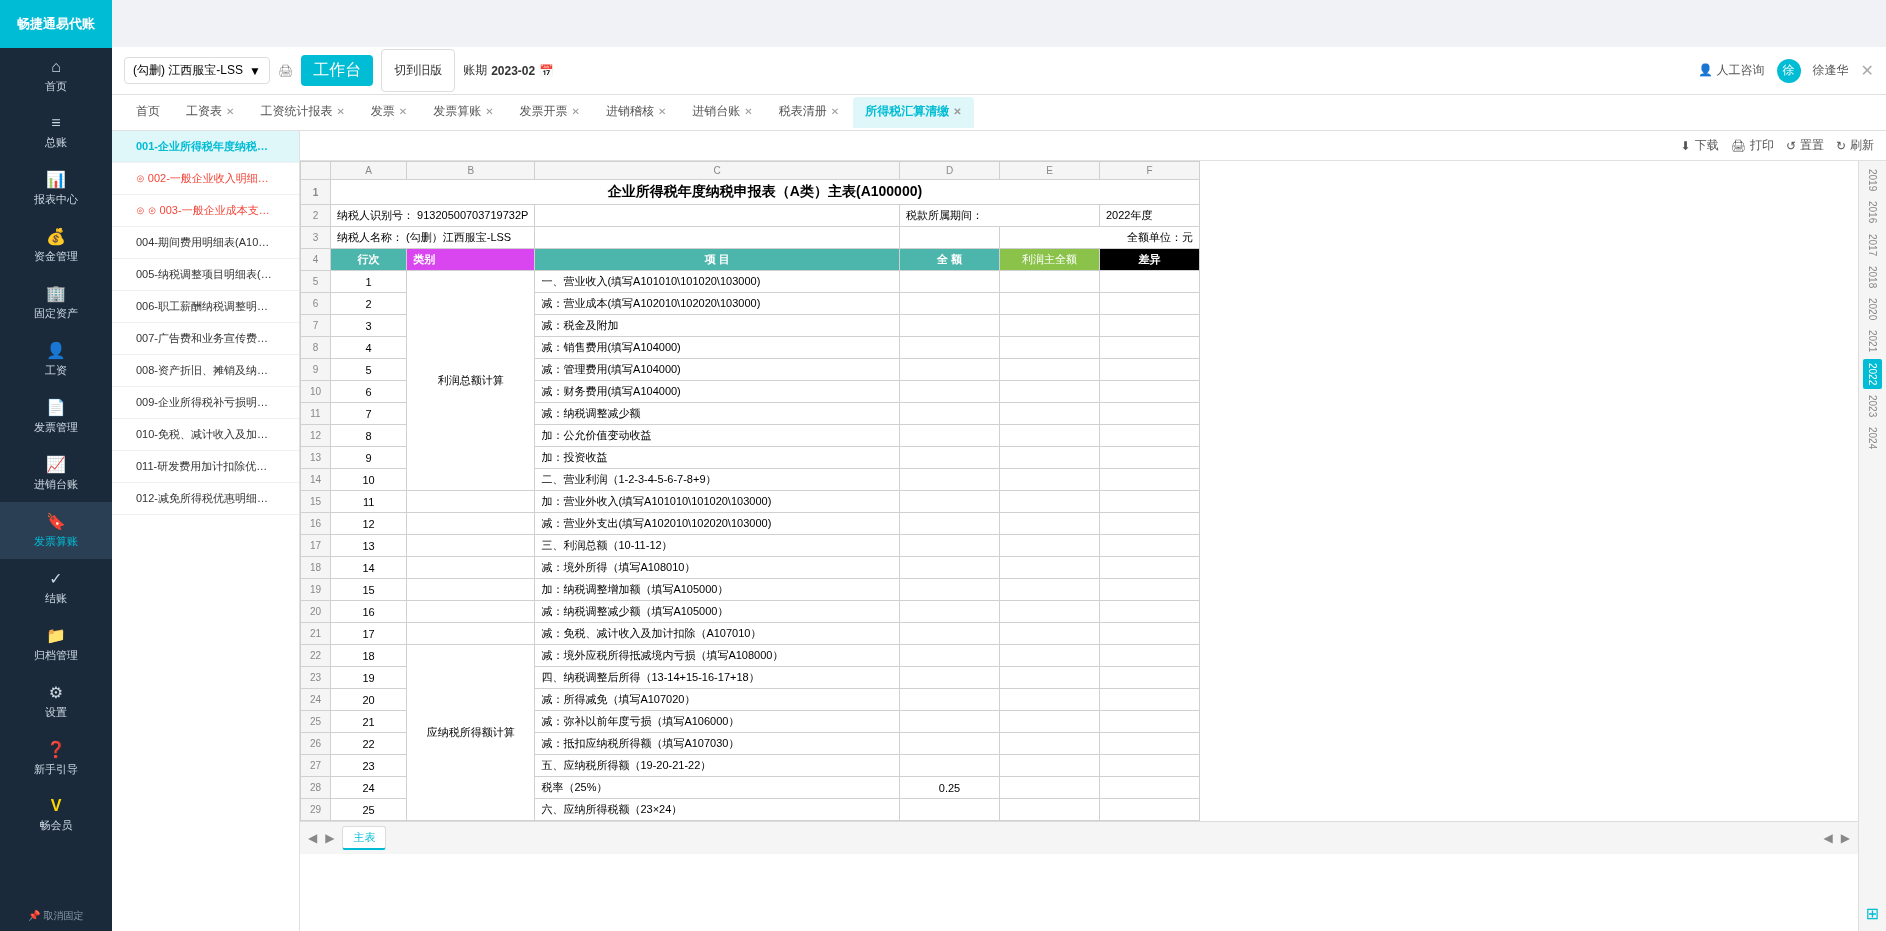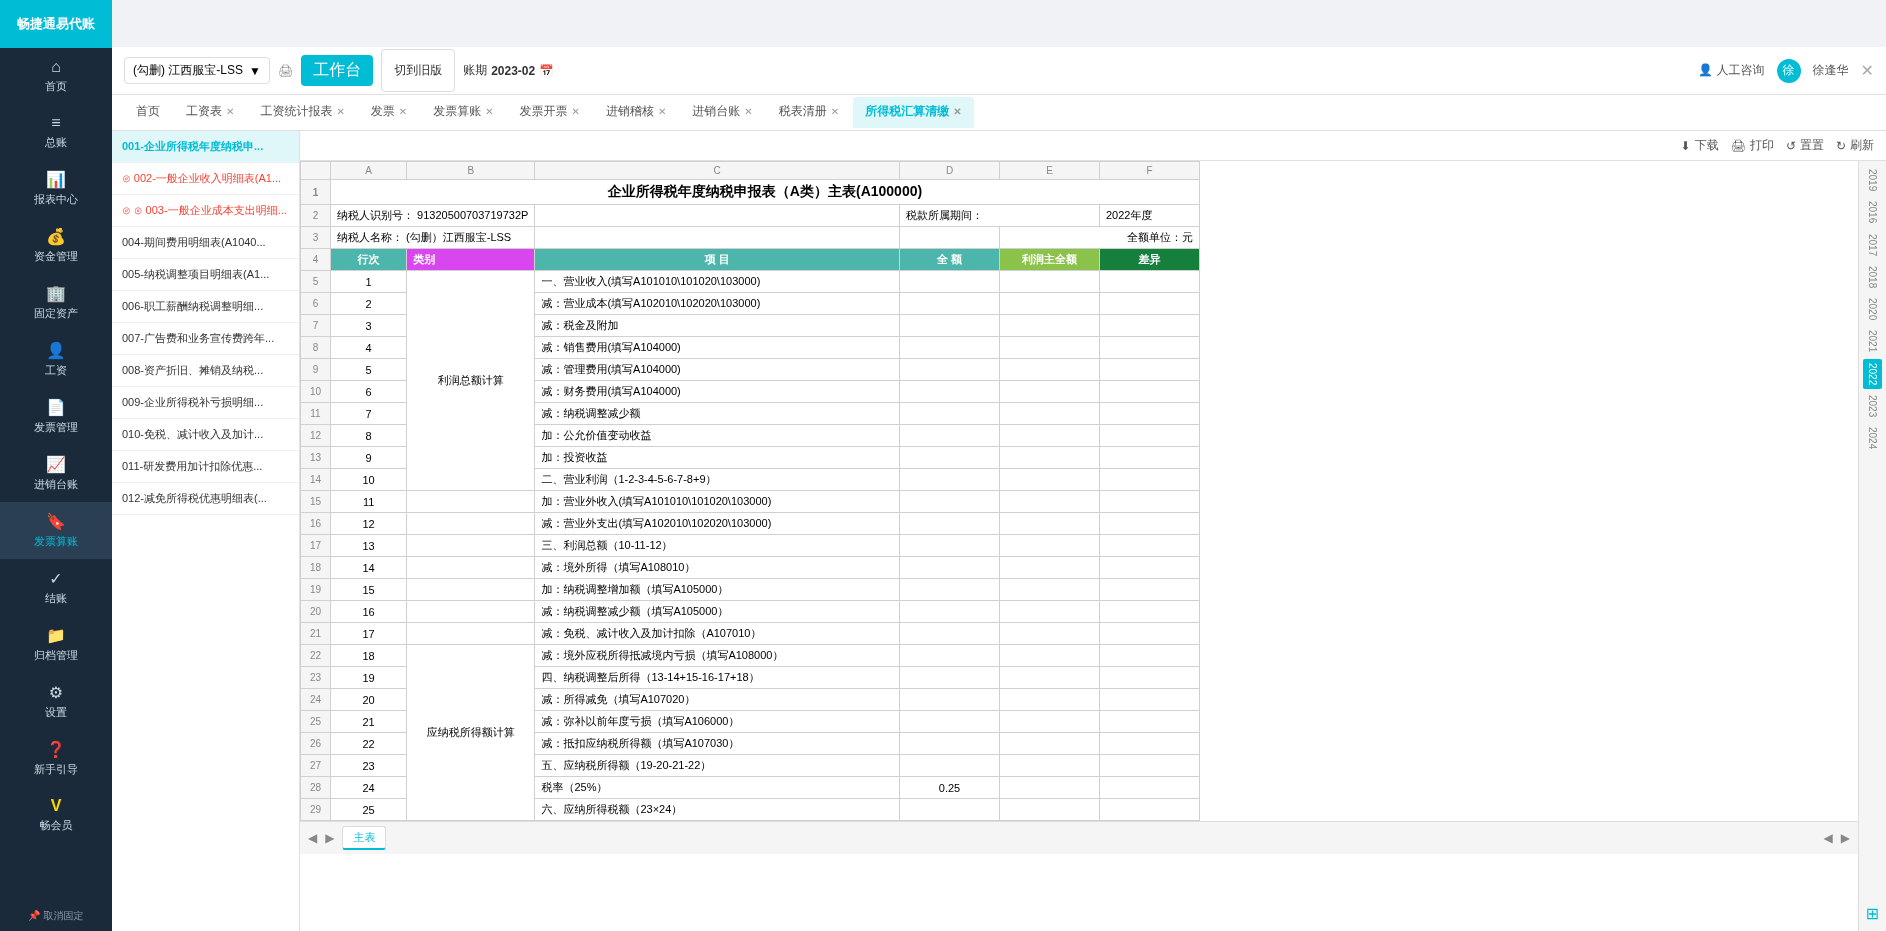--- a/index.html
+++ b/index.html
@@ -28,21 +28,21 @@
     .nav-tabs { background: white; display: flex; align-items: center; padding: 0 12px; border-bottom: 1px solid #e0e0e0; height: 36px; gap: 2px; }
     .nav-tab { padding: 6px 12px; font-size: 12px; cursor: pointer; color: #555; border-bottom: 2px solid transparent; display: flex; align-items: center; gap: 4px; white-space: nowrap; }
     .nav-tab.active { color: #00bcd4; background: #e0f7fa; border-radius: 4px 4px 0 0; font-weight: bold; }
     .nav-tab .close { color: #999; font-size: 10px; }
 
     
     .content-area { display: flex; flex: 1; overflow: hidden; }
 
     
     .left-panel { width: 188px; background: white; border-right: 1px solid #e0e0e0; display: flex; flex-direction: column; flex-shrink: 0; overflow-y: auto; }
-    .left-panel-item { padding: 8px 10px; font-size: 11px; cursor: pointer; border-bottom: 1px solid #f0f0f0; color: #333; white-space: nowrap; overflow: hidden; text-overflow: ellipsis; }
+    .left-panel-item { padding: 8px 24px; font-size: 11px; cursor: pointer; border-bottom: 1px solid #f0f0f0; color: #333; white-space: nowrap; overflow: hidden; text-overflow: ellipsis; }
     .left-panel-item.active { background: #e0f7fa; color: #00bcd4; font-weight: bold; }
     .left-panel-item.error { color: #f44336; }
     .left-panel-item.error::before { content: '⊙ '; }
 
     
     .right-content { flex: 1; display: flex; flex-direction: column; overflow: hidden; }
 
     
     .warning-bar { background: #fff; padding: 6px 12px; font-size: 11px; color: #e53935; border-bottom: 1px solid #e0e0e0; line-height: 1.5; }
 
@@ -55,22 +55,22 @@
 
     
     .sheet-table { border-collapse: collapse; font-size: 11px; min-width: 900px; }
     .sheet-table th, .sheet-table td { border: 1px solid #d0d0d0; padding: 3px 6px; white-space: nowrap; }
     .sheet-table .row-num { background: #f5f5f5; text-align: center; width: 30px; color: #888; font-size: 10px; }
     .sheet-table thead th { background: #f5f5f5; text-align: center; font-weight: normal; color: #666; position: sticky; top: 0; z-index: 10; }
     .col-xuhao { background: #4db6ac; color: white; text-align: center; font-weight: bold; width: 60px; }
     .col-leibie { background: #d946ef; color: white; text-align: left; font-weight: bold; width: 80px; }
     .col-xiangmu { background: #4db6ac; color: white; text-align: center; font-weight: bold; }
     .col-quane { background: #4db6ac; color: white; text-align: center; font-weight: bold; width: 100px; }
-    .col-lirunquane { background: #8bc34a; color: white; text-align: center; font-weight: bold; width: 100px; }
-    .col-chay { background: #15803d; color: white; text-align: center; font-weight: bold; width: 100px; }
+    .col-lirunquane { background: #8bc34a; color: white; text-align: center; font-weight: normal; width: 100px; }
+    .col-chay { background: #000000; color: white; text-align: center; font-weight: bold; width: 100px; }
     .title-row td { text-align: center; font-weight: bold; font-size: 14px; background: white; }
     .info-row td { background: white; font-size: 11px; }
     .data-row td { background: white; }
     .merged-category { vertical-align: middle; text-align: center; font-size: 11px; }
 
     
     .sheet-tabs { background: #f5f5f5; border-top: 1px solid #ddd; padding: 4px 8px; display: flex; align-items: center; gap: 8px; }
     .sheet-tab { padding: 3px 10px; background: white; border: 1px solid #ddd; border-radius: 3px; font-size: 11px; cursor: pointer; }
     .sheet-tab.active { background: white; border-bottom: 2px solid #00bcd4; color: #00bcd4; }
 

